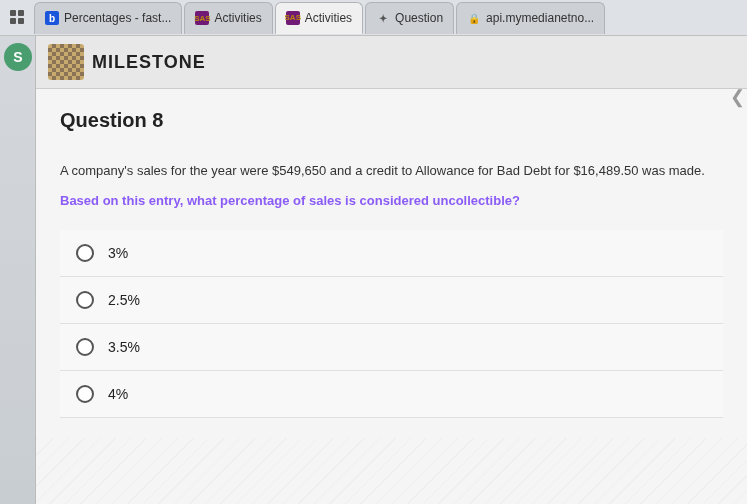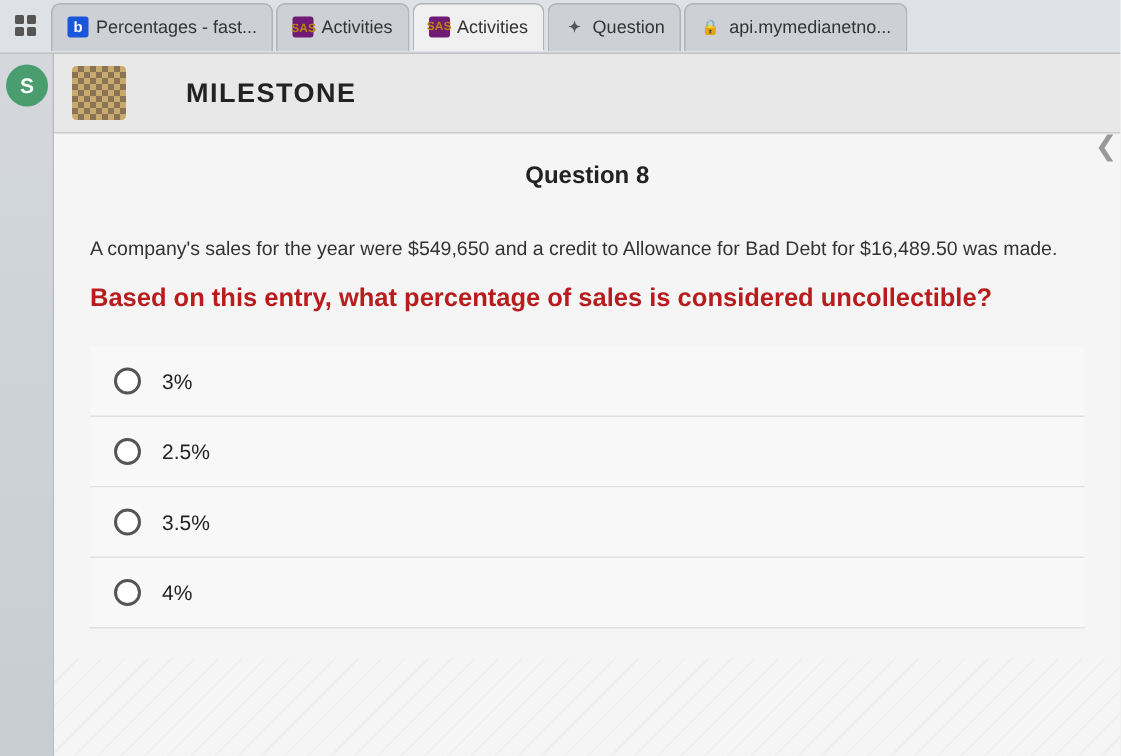--- a/index.html
+++ b/index.html
@@ -140,47 +140,45 @@
       background: repeating-conic-gradient(#8B7355 0% 25%, #c8a96e 0% 50%) 0 0 / 8px 8px;
       border-radius: 3px;
       flex-shrink: 0;
     }
 
     .milestone-title {
       font-size: 18px;
       font-weight: bold;
       color: #222;
       letter-spacing: 1px;
-      margin-left: 32px;
     }
 
     .question-area {
       padding: 20px 24px;
       background: #f5f5f5;
     }
 
     .question-number {
-      font-size: 16px;
+      font-size: 20px;
       font-weight: bold;
       color: #222;
       margin-bottom: 12px;
-      text-align: center;
     }
 
     .question-text {
       font-size: 13px;
       color: #333;
       margin-bottom: 10px;
       line-height: 1.5;
       margin-top: 29px;
     }
 
     .question-prompt {
-      font-size: 17px;
-      color: #b91c1c;
+      font-size: 13px;
+      color: #8b5cf6;
       font-weight: bold;
       margin-bottom: 20px;
       line-height: 1.5;
     }
 
     .options-list {
       display: flex;
       flex-direction: column;
       gap: 0;
     }

